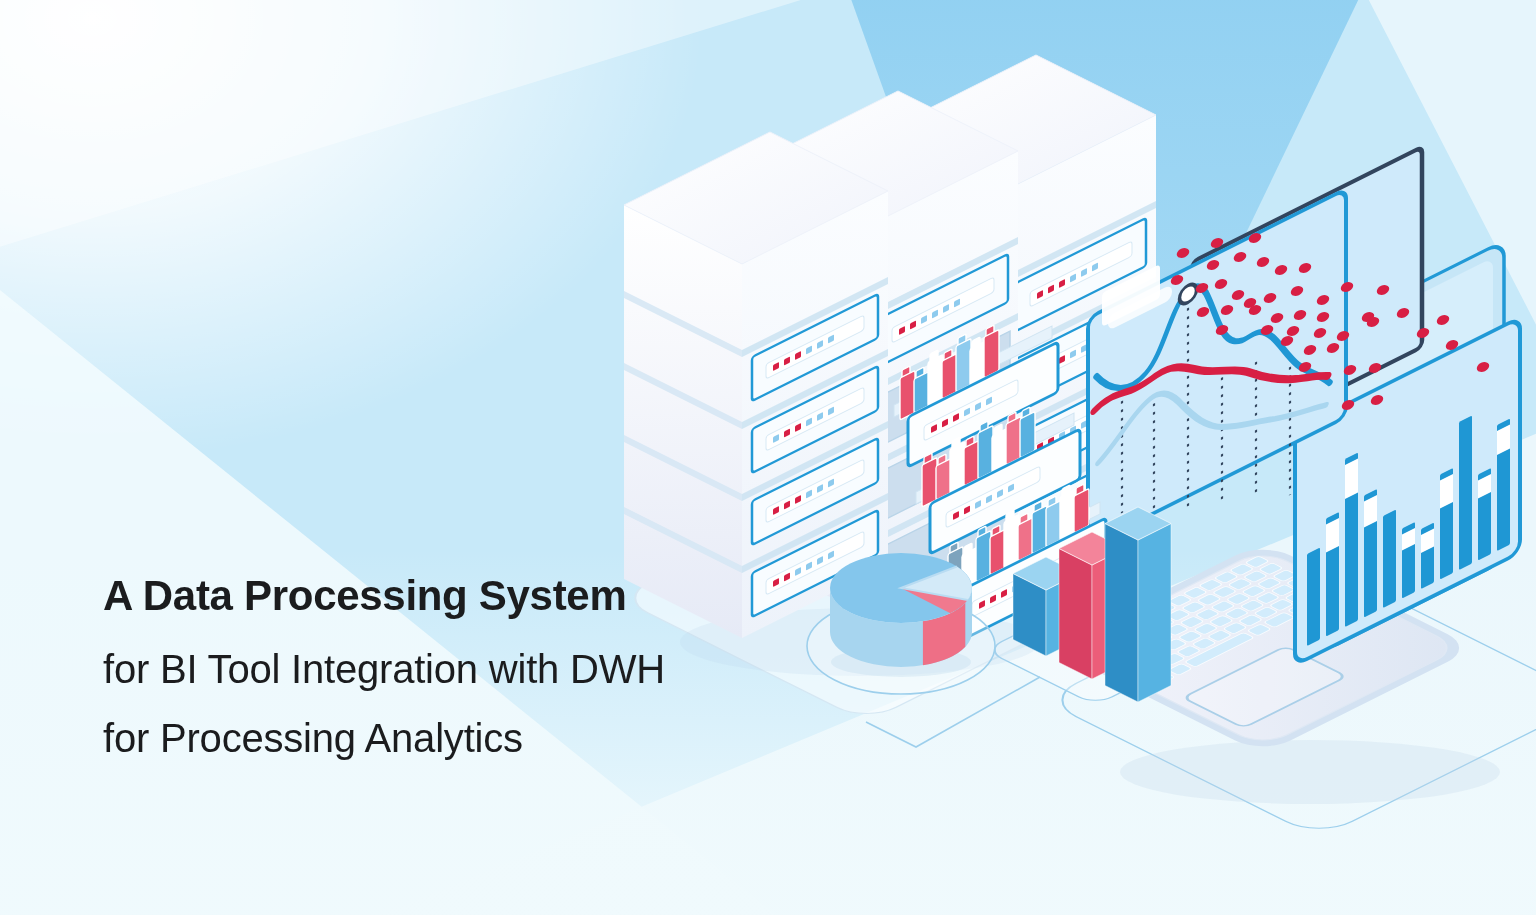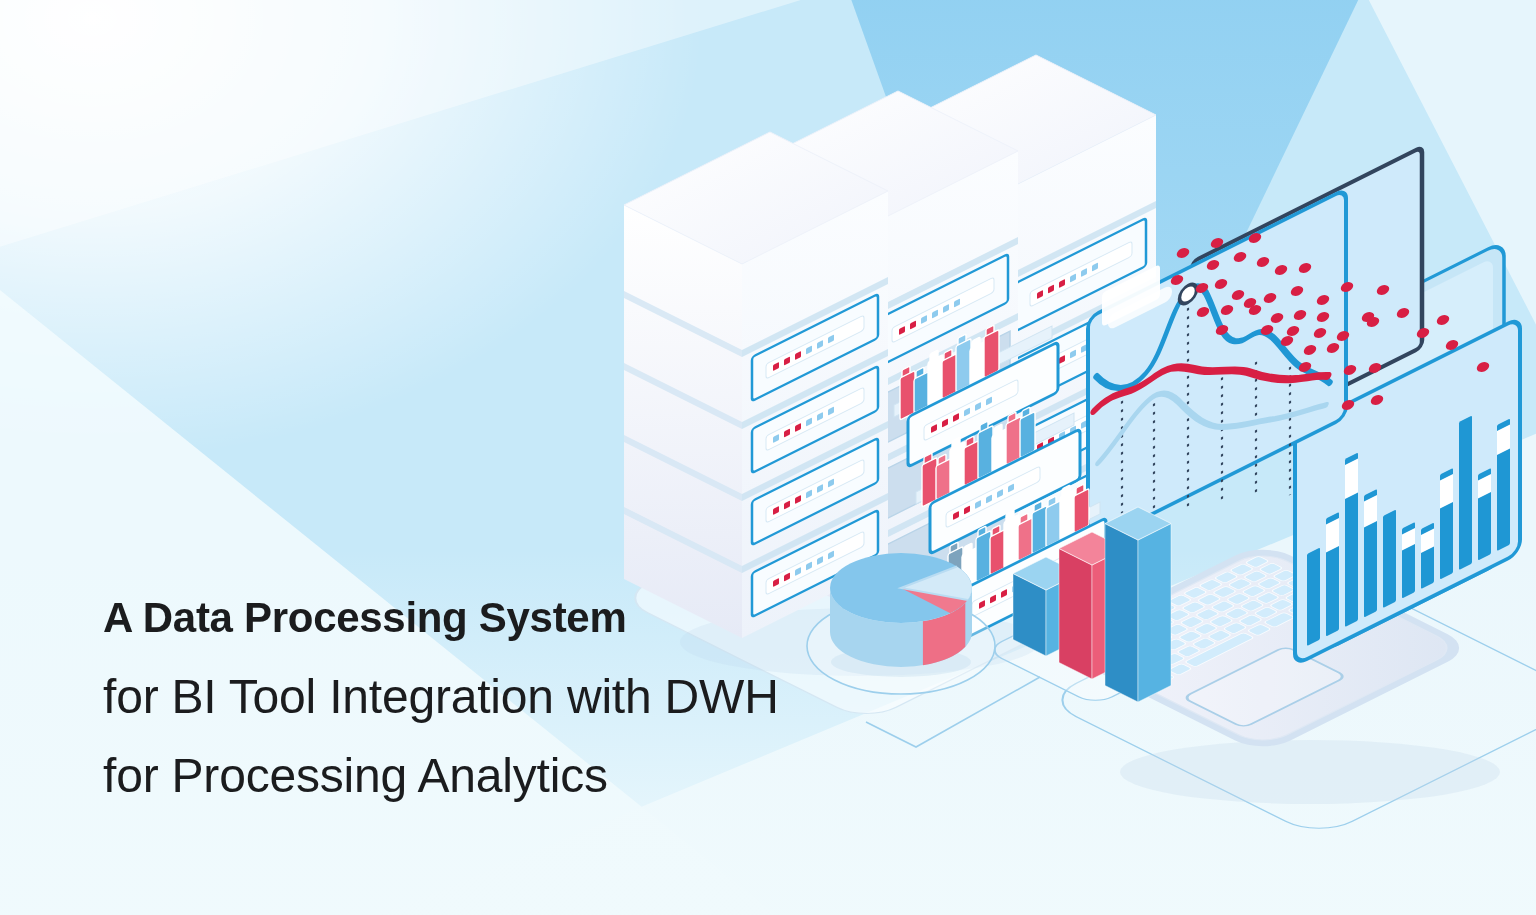--- a/index.html
+++ b/index.html
@@ -10,23 +10,23 @@
   .bg{position:absolute;inset:0;pointer-events:none;}
   .bg-glow{background:radial-gradient(ellipse 900px 650px at 6% 2%, #ffffff 0%, rgba(255,255,255,0.75) 30%, rgba(255,255,255,0) 68%);}
   .bg-v{background:linear-gradient(to bottom, rgba(118,196,238,0.65), rgba(140,205,240,0.25) 80%);
         clip-path:polygon(55% -2%, 89% -2%, 69.5% 66%);}
   .bg-right{background:rgba(255,255,255,0.55);clip-path:polygon(88.5% -2%, 102% -2%, 102% 42%);}
   .bg-topleft{background:rgba(255,255,255,0.4);clip-path:polygon(-2% 28%, 56% -2%, -2% -2%);}
   .bg-botleft{background:rgba(243,251,254,0.85);clip-path:polygon(-2% 29%, 52% 102%, -2% 102%);}
   .bg-botright{background:rgba(238,248,252,0.9);clip-path:polygon(22% 102%, 102% 46%, 102% 102%);}
   .bg-bottom{background:linear-gradient(to top, rgba(240,250,253,0.9) 4%, rgba(240,250,253,0) 40%);}
   svg.art{position:absolute;top:0;left:0;}
-  .headline{position:absolute;left:103px;top:594px;color:#1b1c1e;}
+  .headline{position:absolute;left:103px;top:572px;color:#1b1c1e;}
   .headline h1{font-size:42px;font-weight:700;margin:0 0 27px 0;letter-spacing:-0.3px;}
-  .headline p{font-size:48px;font-weight:400;margin:0 0 24px 0;letter-spacing:-0.2px;}
+  .headline p{font-size:40px;font-weight:400;margin:0 0 24px 0;letter-spacing:-0.2px;}
   .outline{fill:none;stroke:var(--outline);stroke-width:1.6;}
 </style>
 </head>
 <body>
 
 <div class="stage">
   <div class="bg bg-glow"></div>
   <div class="bg bg-v"></div>
   <div class="bg bg-right"></div>
   <div class="bg bg-topleft"></div>

